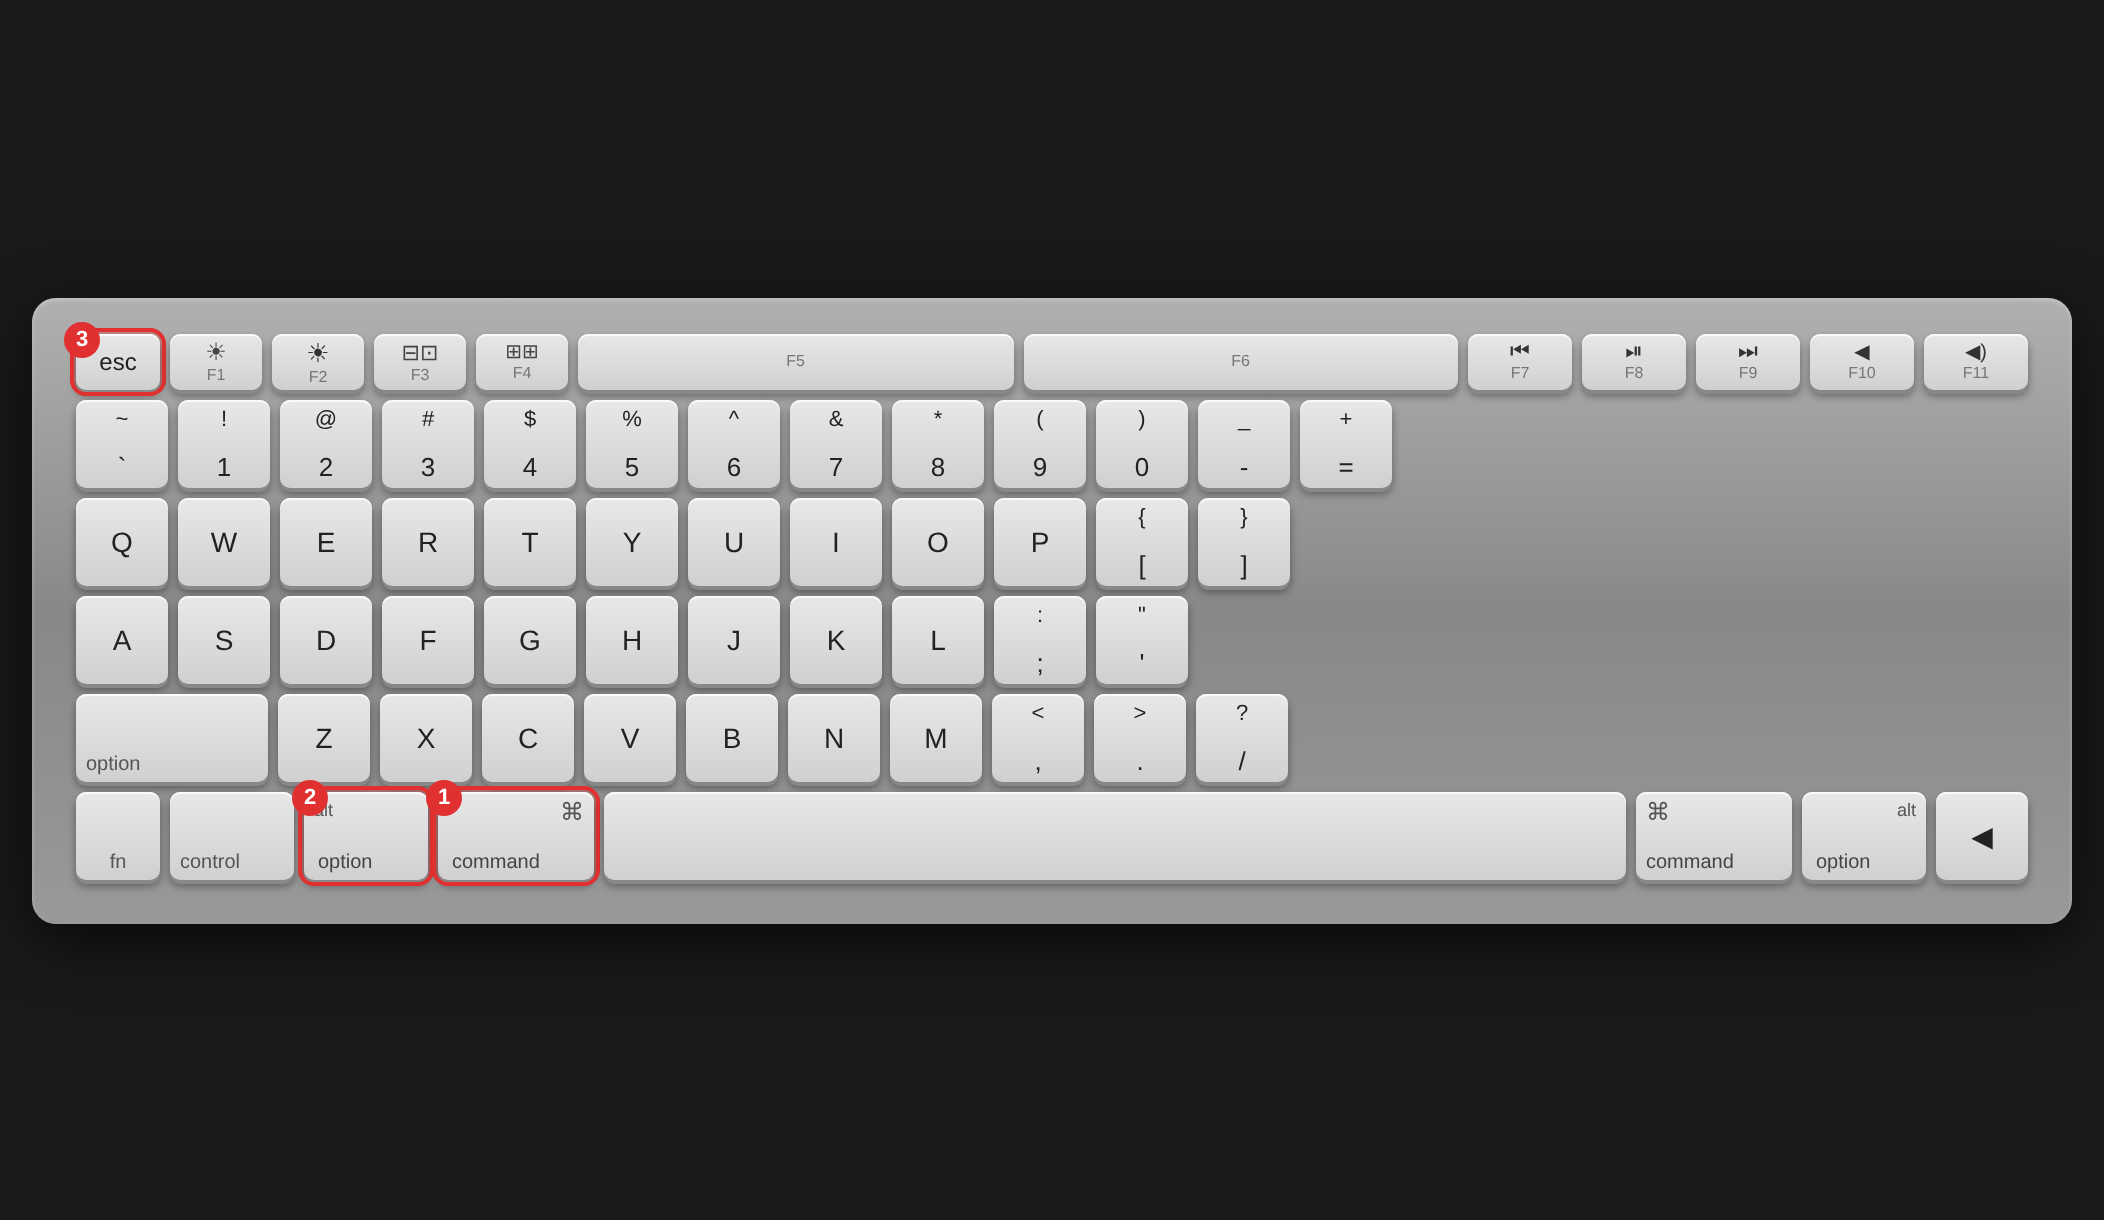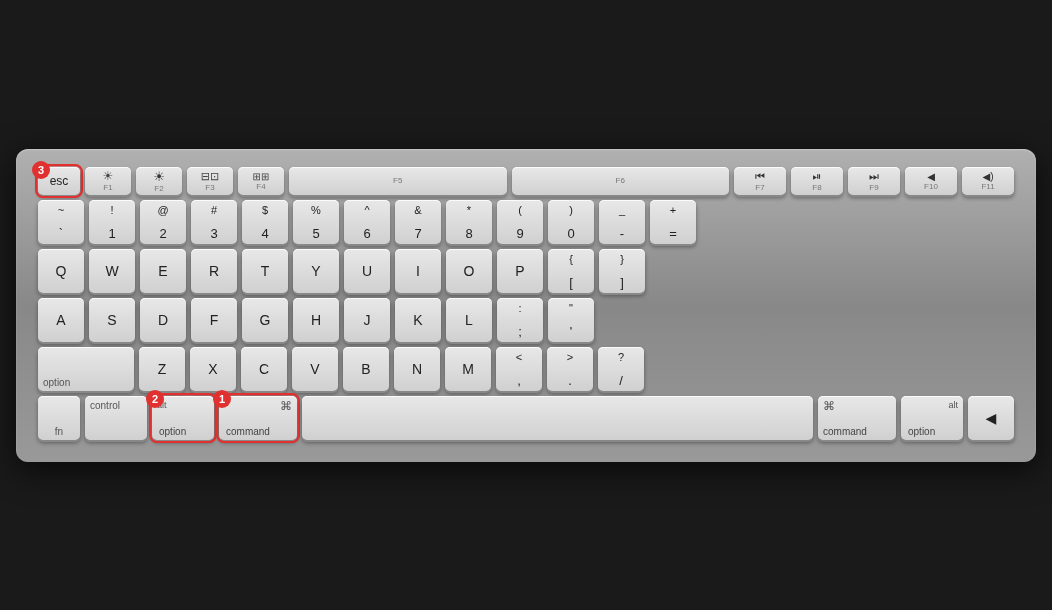--- a/index.html
+++ b/index.html
@@ -310,21 +310,21 @@
     <div class="key" style="min-width:46px; min-height:44px; position:relative;">
       <span style="font-size:11px; position:absolute; top:4px; left:50%; transform:translateX(-50%);">?</span>
       <span style="font-size:13px; font-weight:500; width:100%; text-align:center;">/</span>
     </div>
   </div>
 
   <div class="key-row" style="margin-bottom:0;">
     <div class="key" style="min-width:42px; min-height:44px; align-items:center; justify-content:flex-end;">
       <span style="font-size:10px; color:#555;">fn</span>
     </div>
-    <div class="key" style="min-width:62px; min-height:44px; justify-content:flex-start;">
+    <div class="key" style="min-width:62px; min-height:44px; justify-content:flex-end;">
       <span style="font-size:10px; color:#555;">control</span>
     </div>
 
     <div class="key key-highlighted" style="min-width:62px; min-height:44px; justify-content:flex-end; position:relative; align-items:flex-start;">
       <div class="badge">2</div>
       <span style="font-size:9px; color:#555; position:absolute; top:4px; left:5px;">alt</span>
       <span style="font-size:10px; color:#444; margin-left:2px;">option</span>
     </div>
 
     <div class="key key-highlighted" style="min-width:78px; min-height:44px; justify-content:flex-end; position:relative; align-items:flex-start;">

